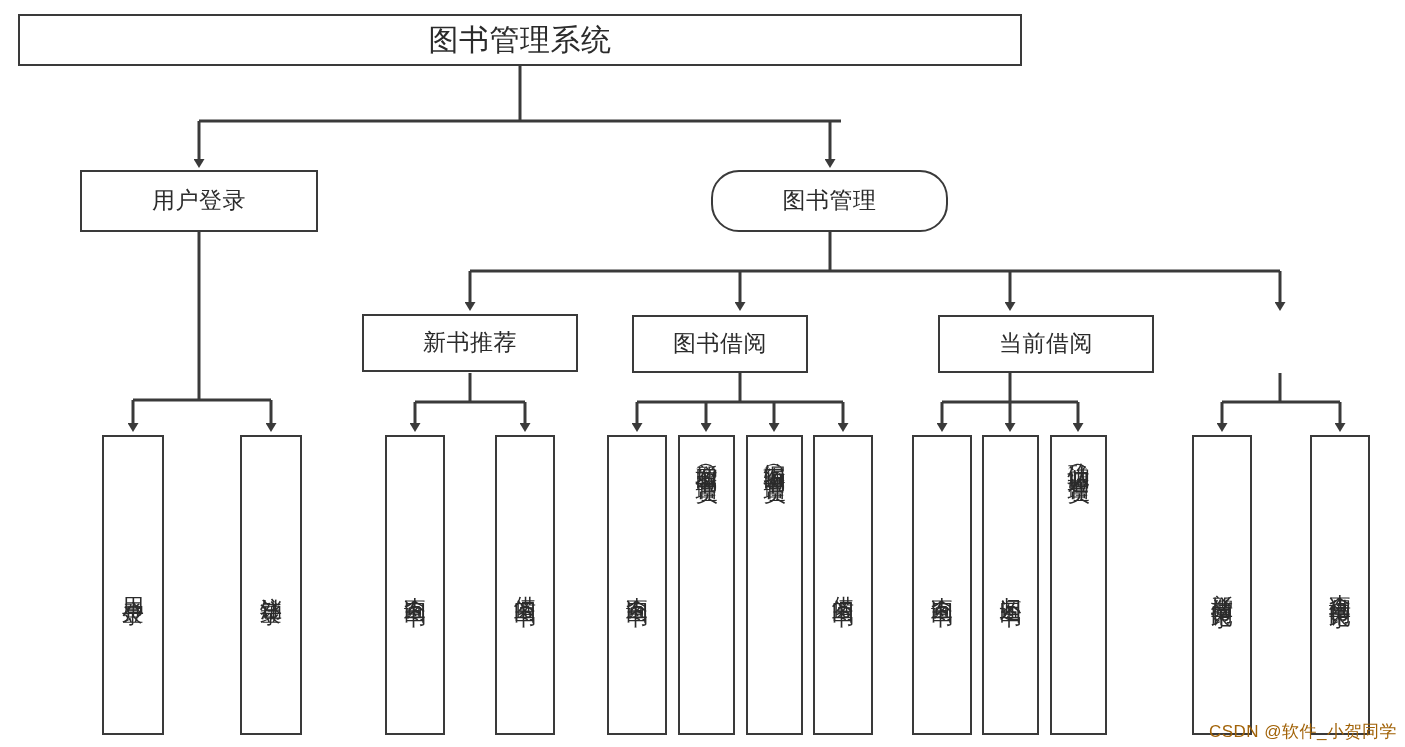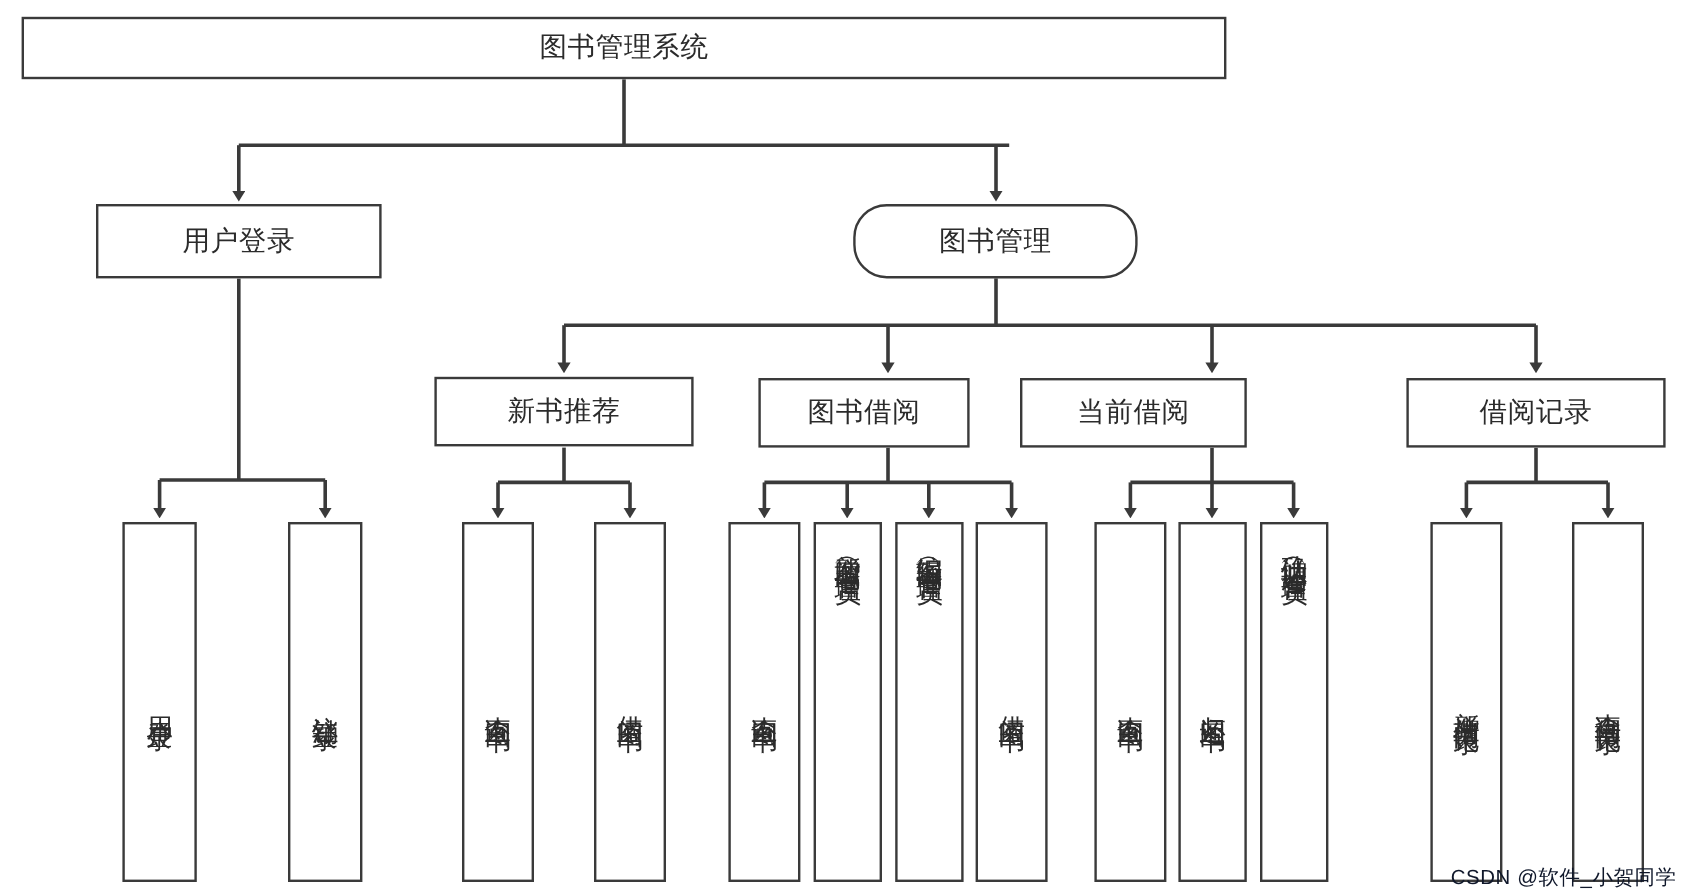--- a/index.html
+++ b/index.html
@@ -37,42 +37,42 @@
     color: #2b2b2b;
     line-height: 1.18;
     letter-spacing: 0.5px;
   }
   .node-h {
     
     font-size: 23px;
     text-align: center;
   }
   .node-root {
-    font-size: 23px;
+    font-size: 30px;
   }
   .node-v {
     
     font-size: 22px;
     writing-mode: vertical-rl;
     text-orientation: upright;
     align-items: center;
     justify-content: flex-start;
     padding-top: 8px;
     letter-spacing: 3px;
   }
   .node-v.center-v {
     justify-content: center;
     padding-top: 0;
   }
   .watermark {
     position: absolute;
     right: 8px;
     bottom: 4px;
     font-size: 17px;
-    color: #0f172a;
+    color: #a16207;
     font-family: "Liberation Sans", "DejaVu Sans", sans-serif;
     white-space: nowrap;
     letter-spacing: 0.5px;
   }
 </style>
 </head>
 <body>
 
 <div id="diagram-canvas">
 
@@ -127,22 +127,21 @@
     </g>
   </svg>
 
   <div class="node node-h node-root" style="left:18px; top:14px; width:1004px; height:52px;">图书管理系统</div>
 
   <div class="node node-h" style="left:80px; top:170px; width:238px; height:62px;">用户登录</div>
   <div class="node node-h" style="left:711px; top:170px; width:237px; height:62px;border-radius:28px;">图书管理</div>
 
   <div class="node node-h" style="left:362px; top:314px; width:216px; height:58px;">新书推荐</div>
   <div class="node node-h" style="left:632px; top:315px; width:176px; height:58px;">图书借阅</div>
-  <div class="node node-h" style="left:850px; top:315px; width:189px; height:58px;">当前借阅</div>
-  <div class="node node-h" style="left:1172px; top:315px; width:216px; height:58px;">借阅记录</div>
+  <div class="node node-h" style="left:938px; top:315px; width:216px; height:58px;">当前借阅</div>
 
   <div class="node node-v center-v" style="left:102px; top:435px; width:62px; height:300px;">用户登录</div>
   <div class="node node-v center-v" style="left:240px; top:435px; width:62px; height:300px;">注销登录</div>
 
   <div class="node node-v center-v" style="left:385px; top:435px; width:60px; height:300px;">查询图书</div>
   <div class="node node-v center-v" style="left:495px; top:435px; width:60px; height:300px;">借阅图书</div>
 
   <div class="node node-v center-v" style="left:607px; top:435px; width:60px; height:300px;">查询图书</div>
   <div class="node node-v" style="left:678px; top:435px; width:57px; height:300px;">新增图书（管理员）</div>
   <div class="node node-v" style="left:746px; top:435px; width:57px; height:300px;">编辑图书（管理员）</div>

